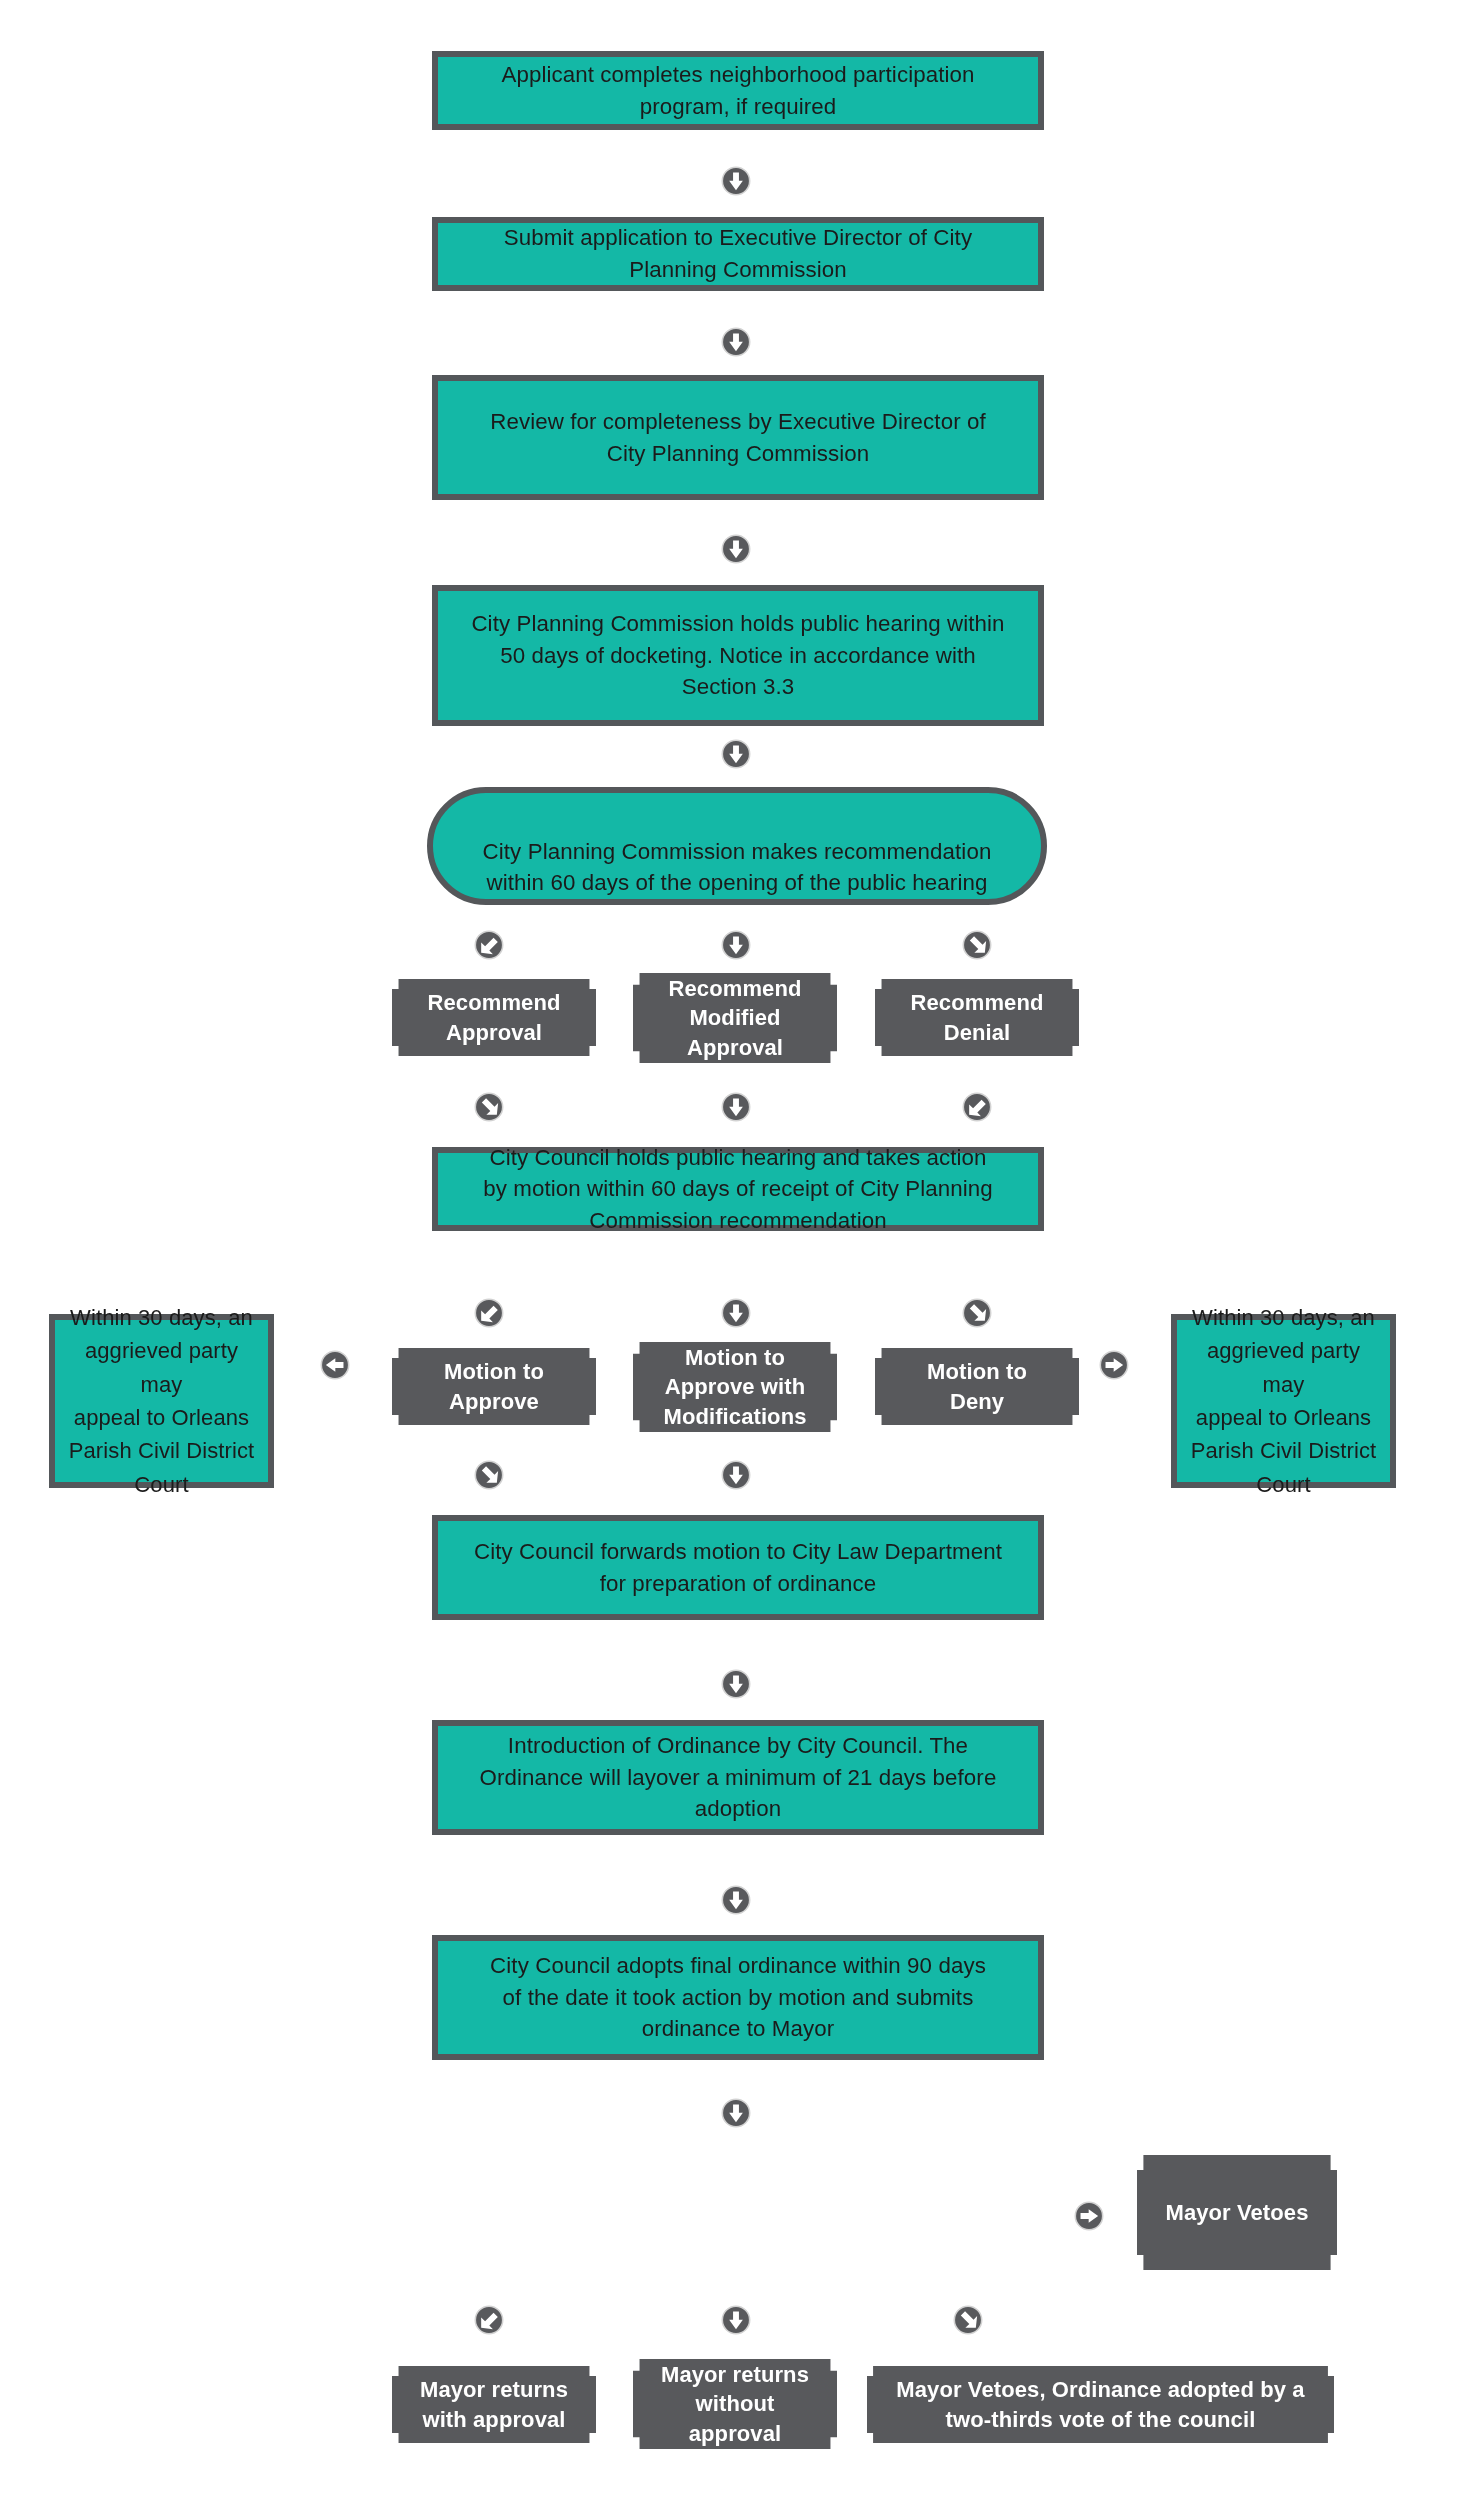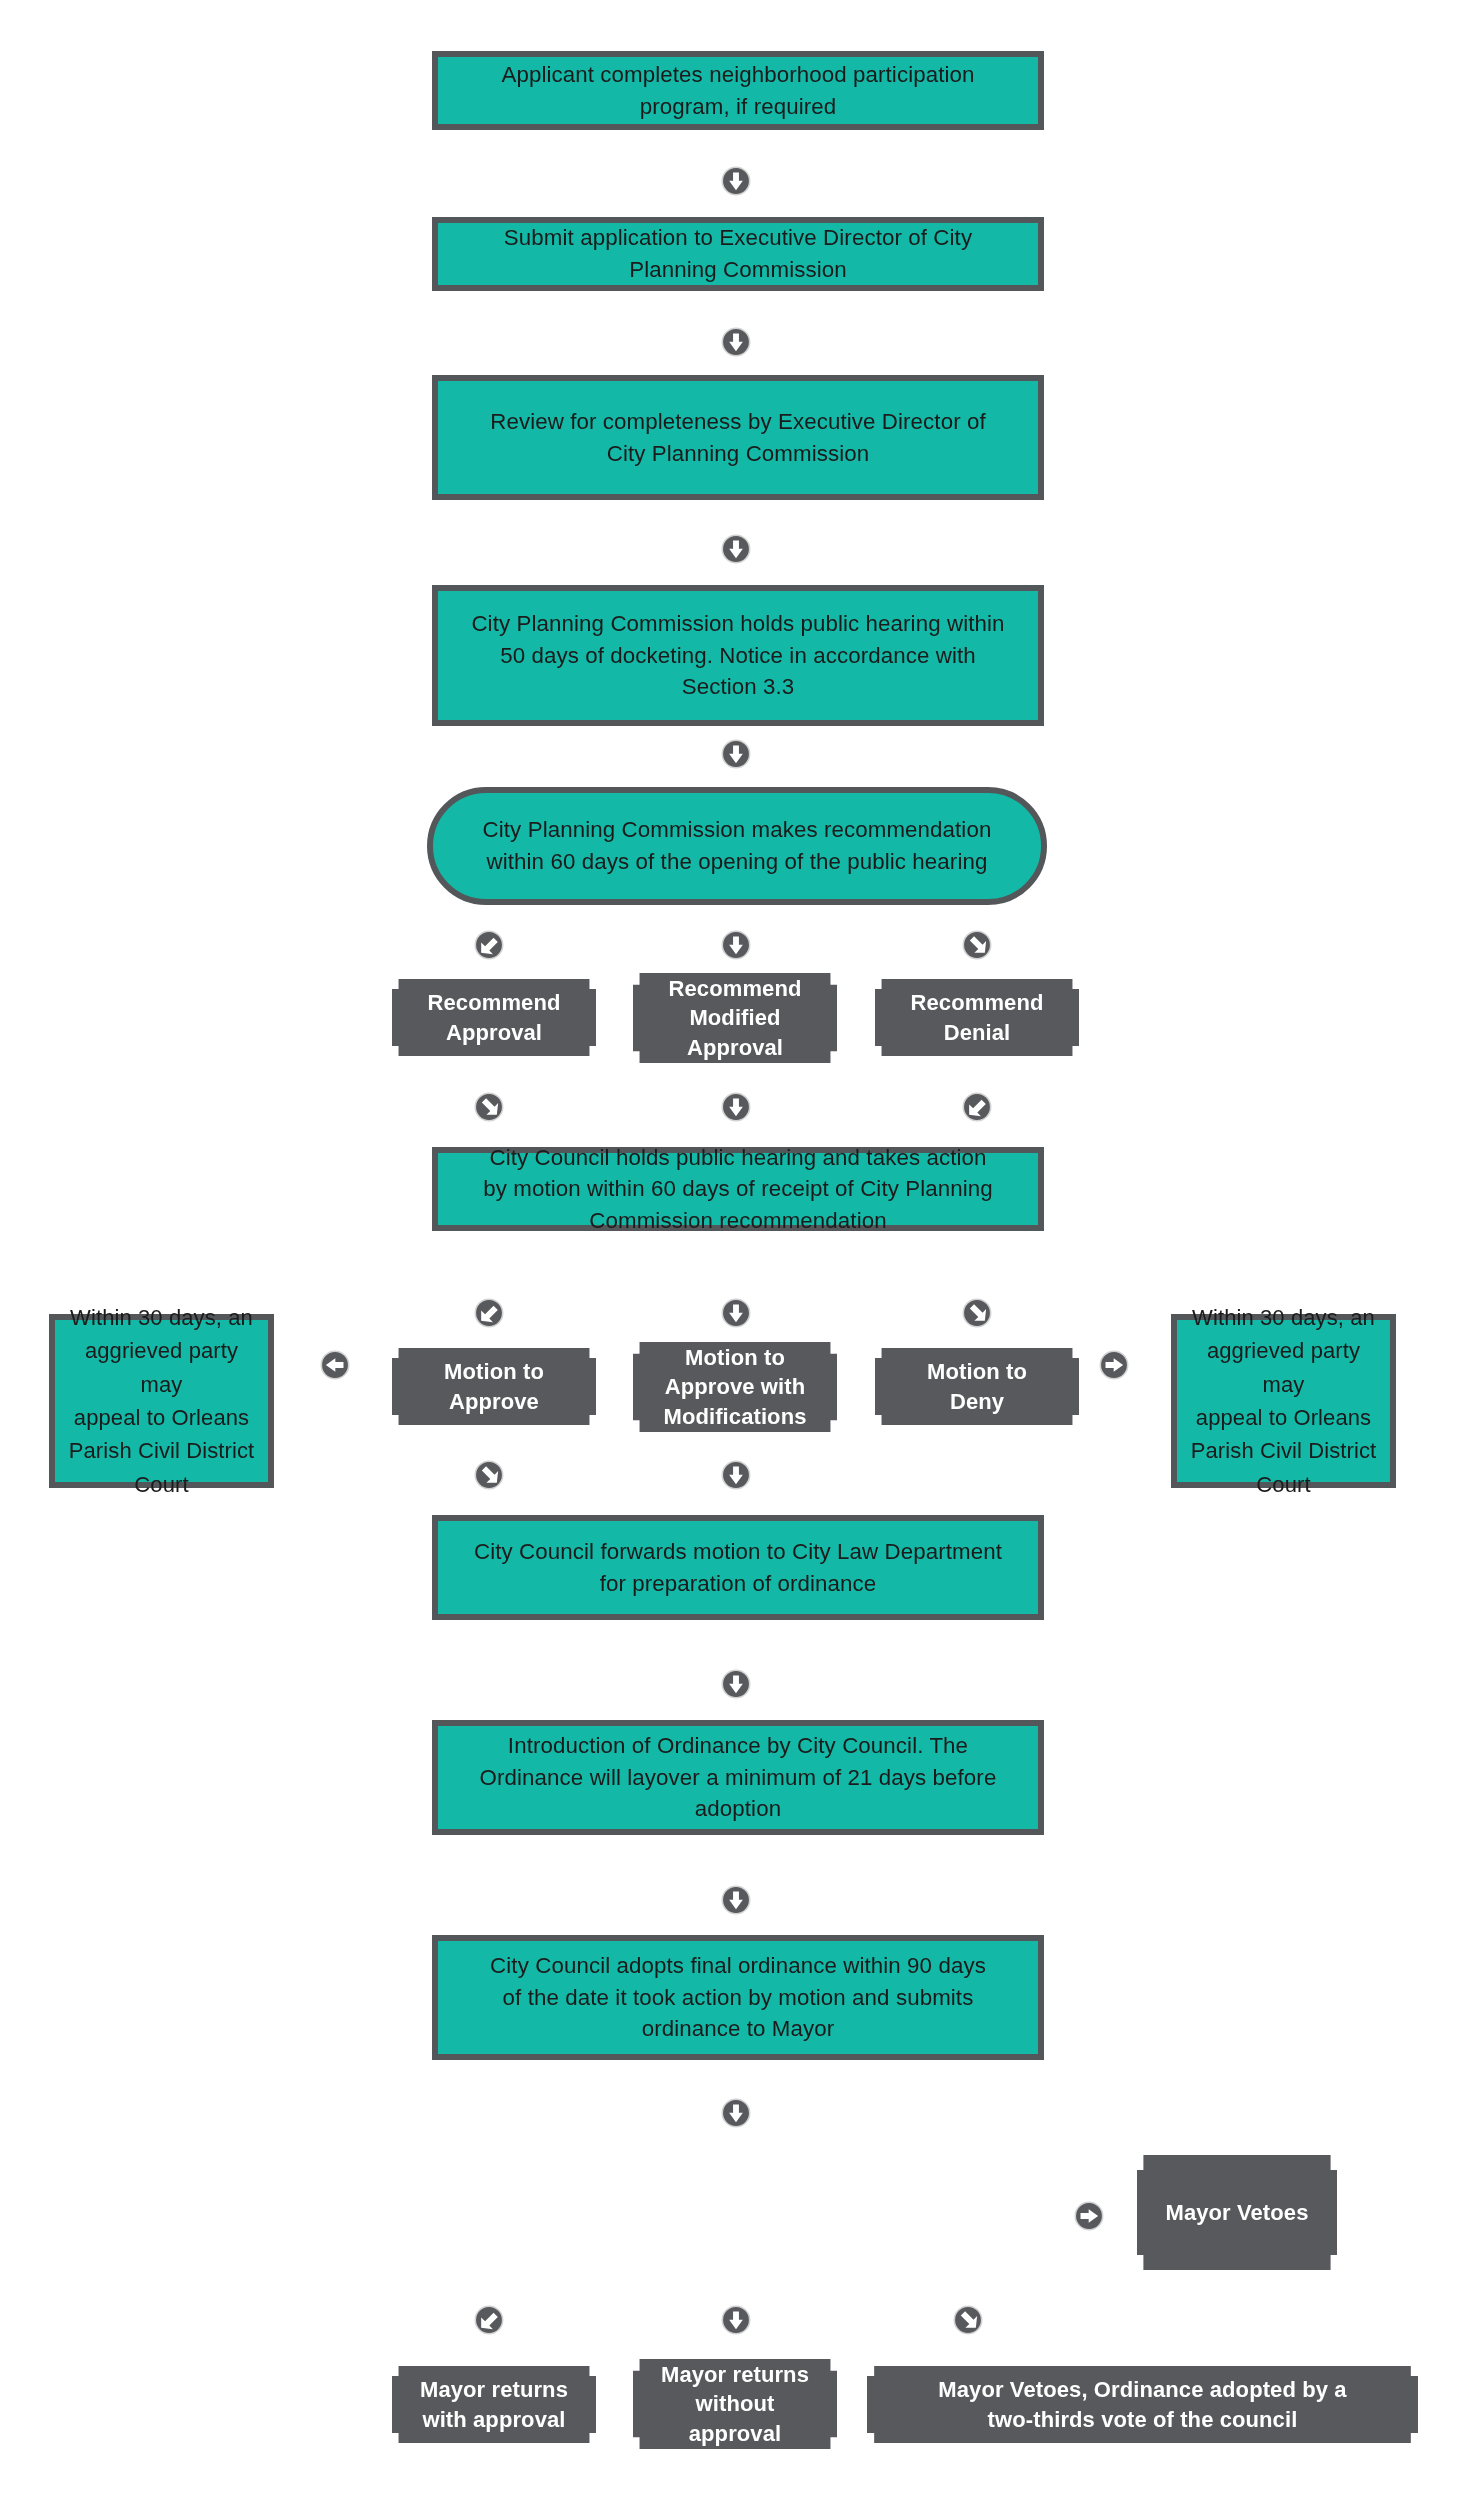--- a/index.html
+++ b/index.html
@@ -32,20 +32,21 @@
     line-height:1.42;
     color:#1b1b1b;
     padding:0 17px;
     white-space:pre-line;
     letter-spacing:0.1px;
   }
 
   
   .rbox{
     border-radius:85px;
+    align-items:flex-end;
   }
 
   
   .sidebox .txt{
     font-size:22px;
     line-height:1.52;
     padding:0 9.2px;
   }
 
   
@@ -352,19 +353,19 @@
 
   <div class="dbox" style="left:392px;top:2366px;width:204px;height:77px;">
     <div class="txt">Mayor returns
 with approval</div>
   </div>
   <div class="dbox" style="left:633px;top:2359px;width:204px;height:90px;">
     <div class="txt">Mayor returns
 without
 approval</div>
   </div>
-  <div class="dbox wide" style="left:867px;top:2366px;width:551px;height:77px;">
+  <div class="dbox wide" style="left:867px;top:2366px;width:467px;height:77px;">
     <div class="txt">Mayor Vetoes, Ordinance adopted by a
 two-thirds vote of the council</div>
   </div>
 
 </div>
 
 
 </body></html>

